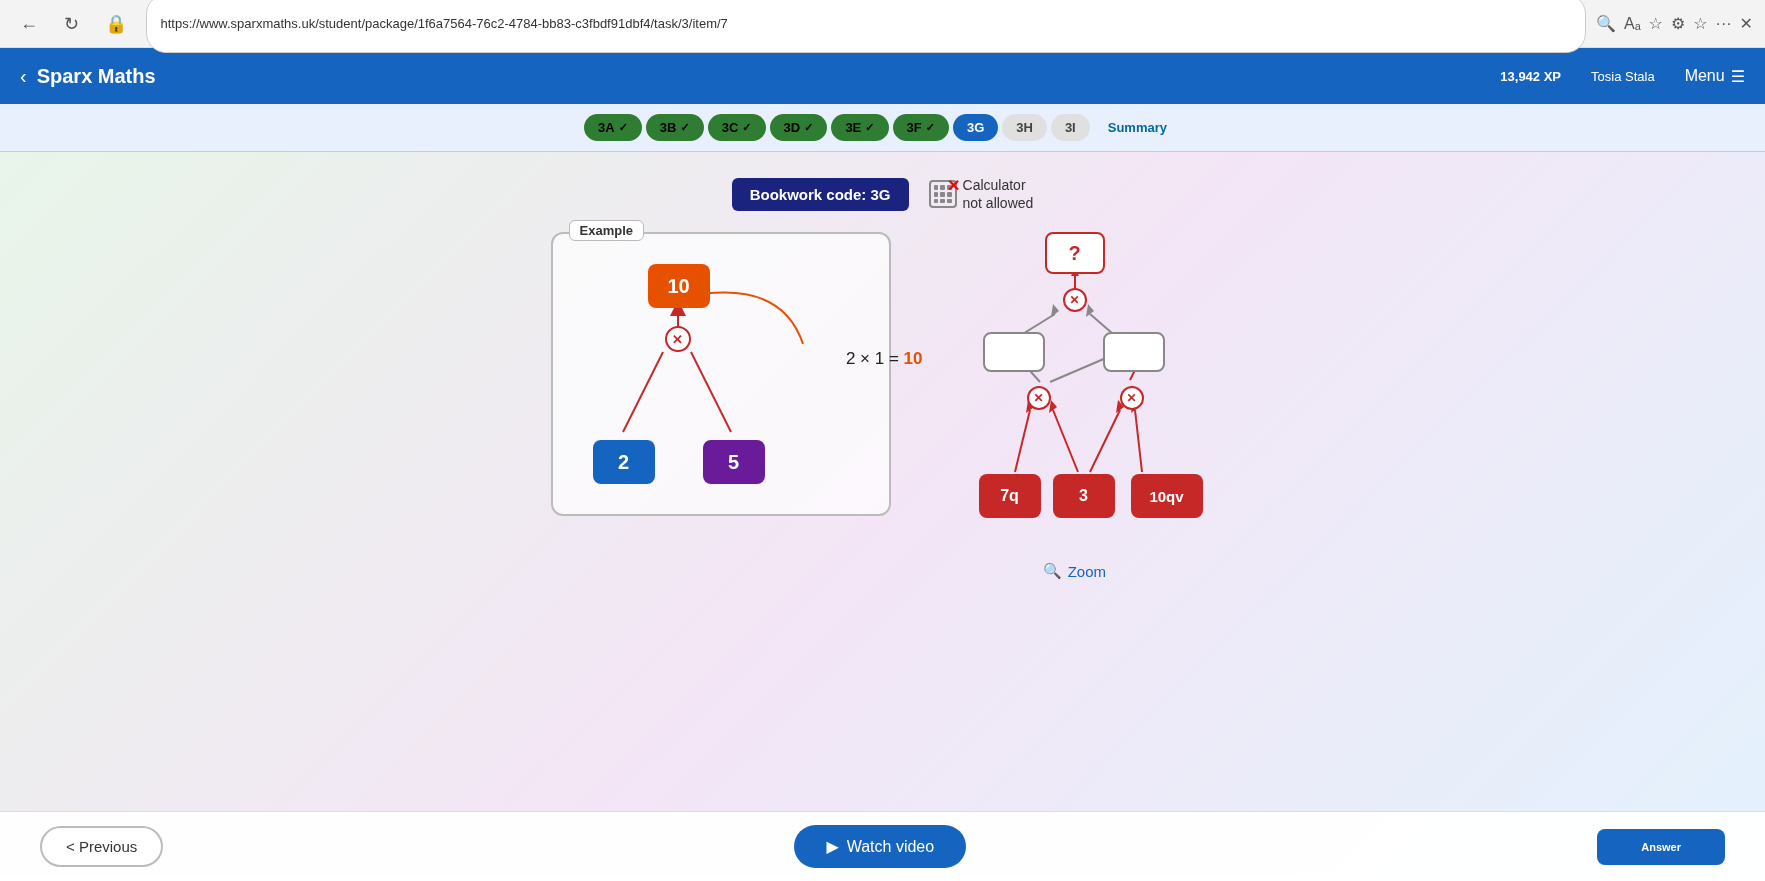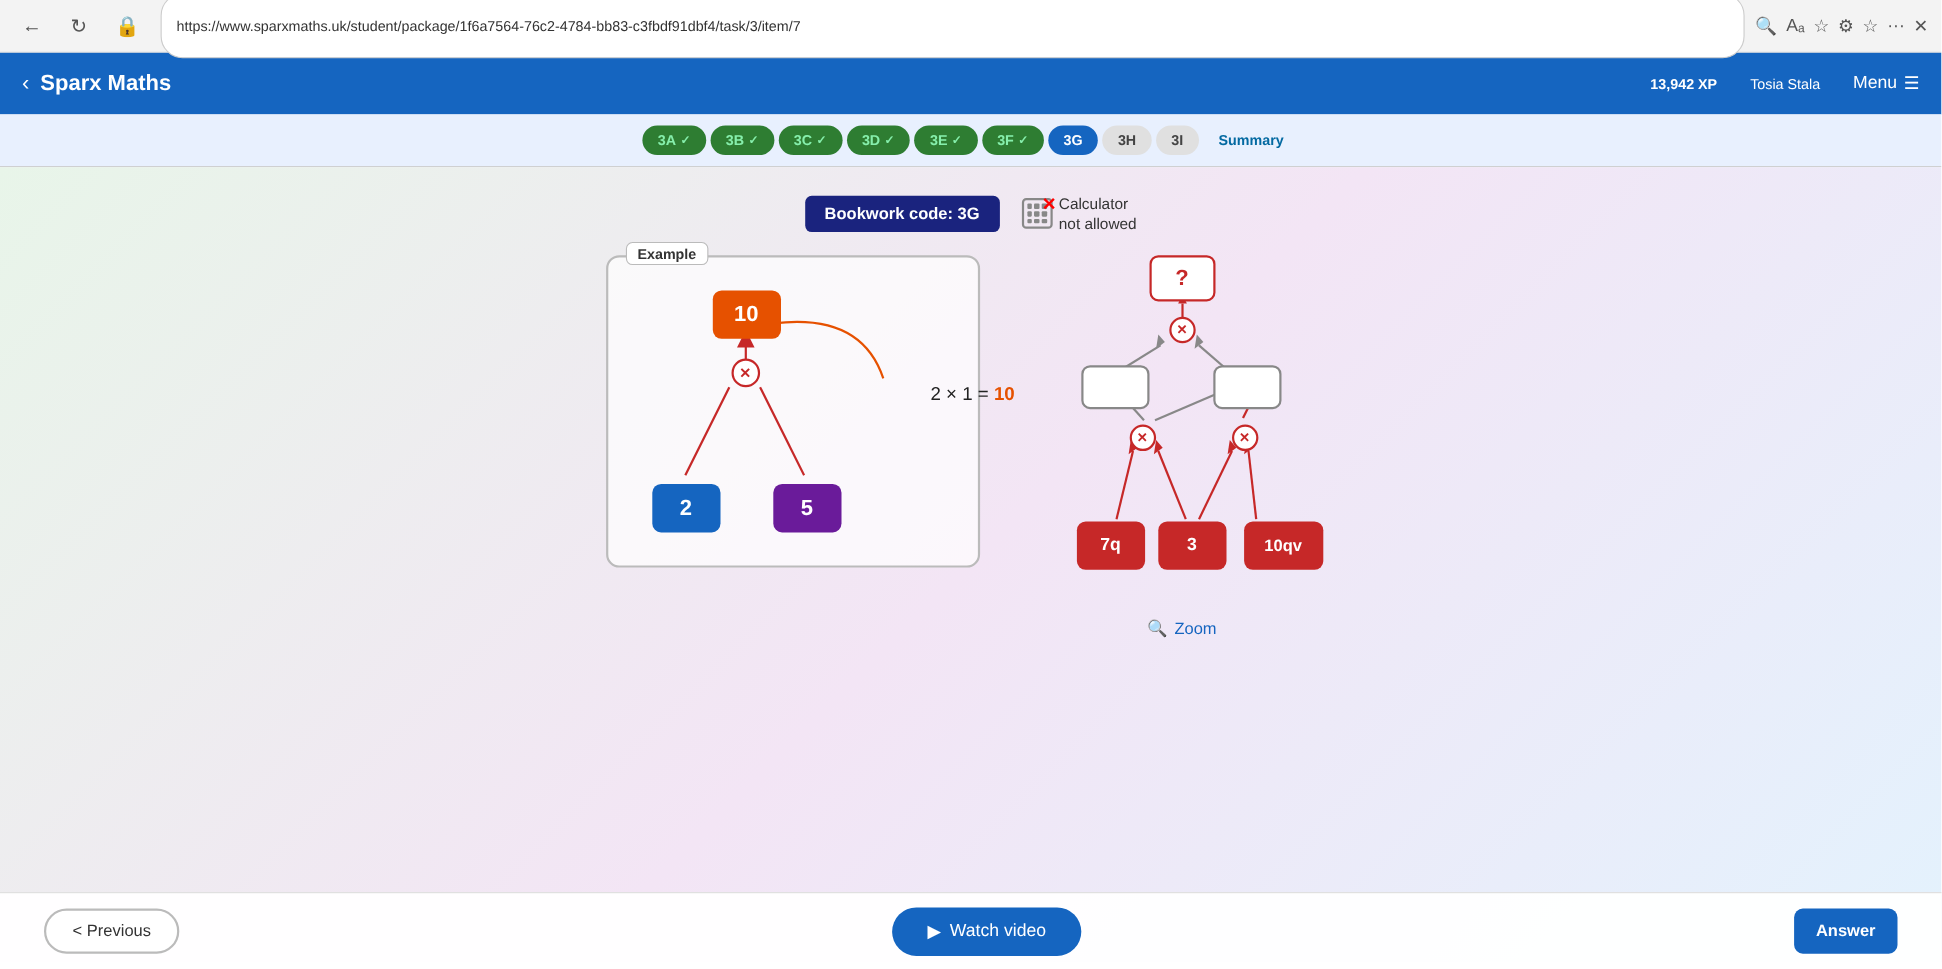--- a/index.html
+++ b/index.html
@@ -104,21 +104,21 @@
       border-radius: 20px;
       font-size: 13px;
       font-weight: bold;
       cursor: pointer;
       display: flex;
       align-items: center;
       gap: 4px;
     }
     .tab-completed {
       background: #2e7d32;
-      color: #86efac;
+      color: #000000;
     }
     .tab-active {
       background: #1565c0;
       color: #fff;
     }
     .tab-inactive {
       background: #e0e0e0;
       color: #444;
     }
     .tab-summary {
@@ -322,22 +322,22 @@
       cursor: pointer;
       display: flex;
       align-items: center;
       gap: 8px;
     }
     .answer-btn {
       background: #1565c0;
       color: #fff;
       border: none;
       border-radius: 8px;
-      padding: 12px 20px;
-      font-size: 15px;
+      padding: 12px 44px;
+      font-size: 11px;
       font-weight: bold;
       cursor: pointer;
     }
 
     
     .q-node {
       position: absolute;
       border-radius: 8px;
       width: 62px;
       height: 44px;

